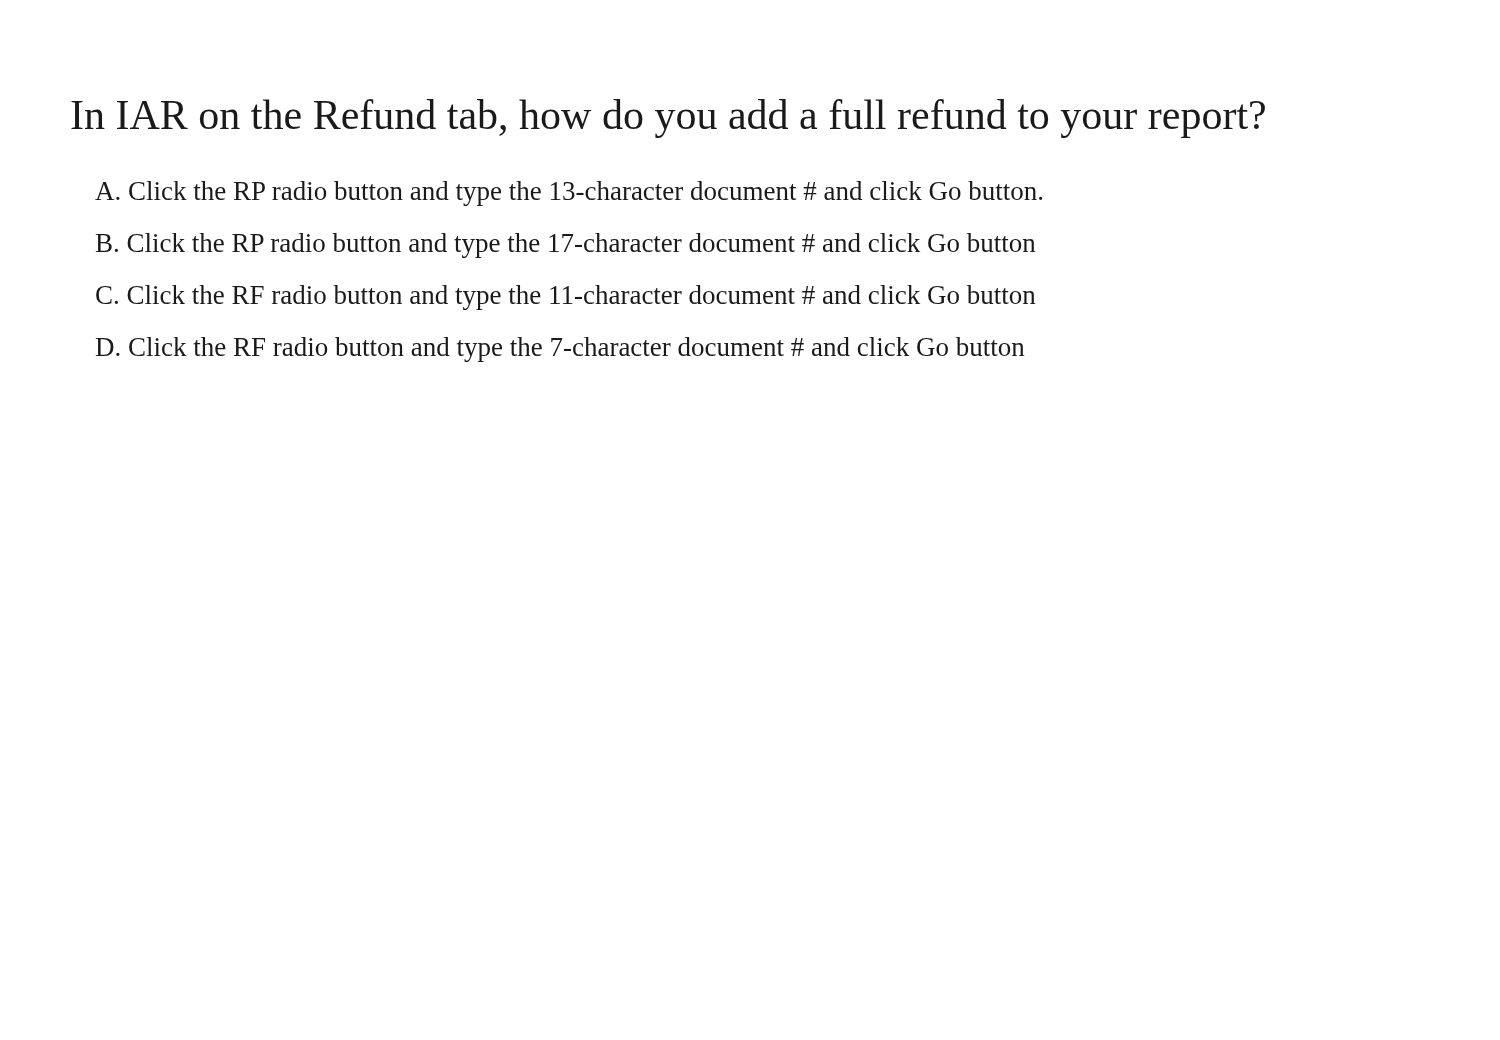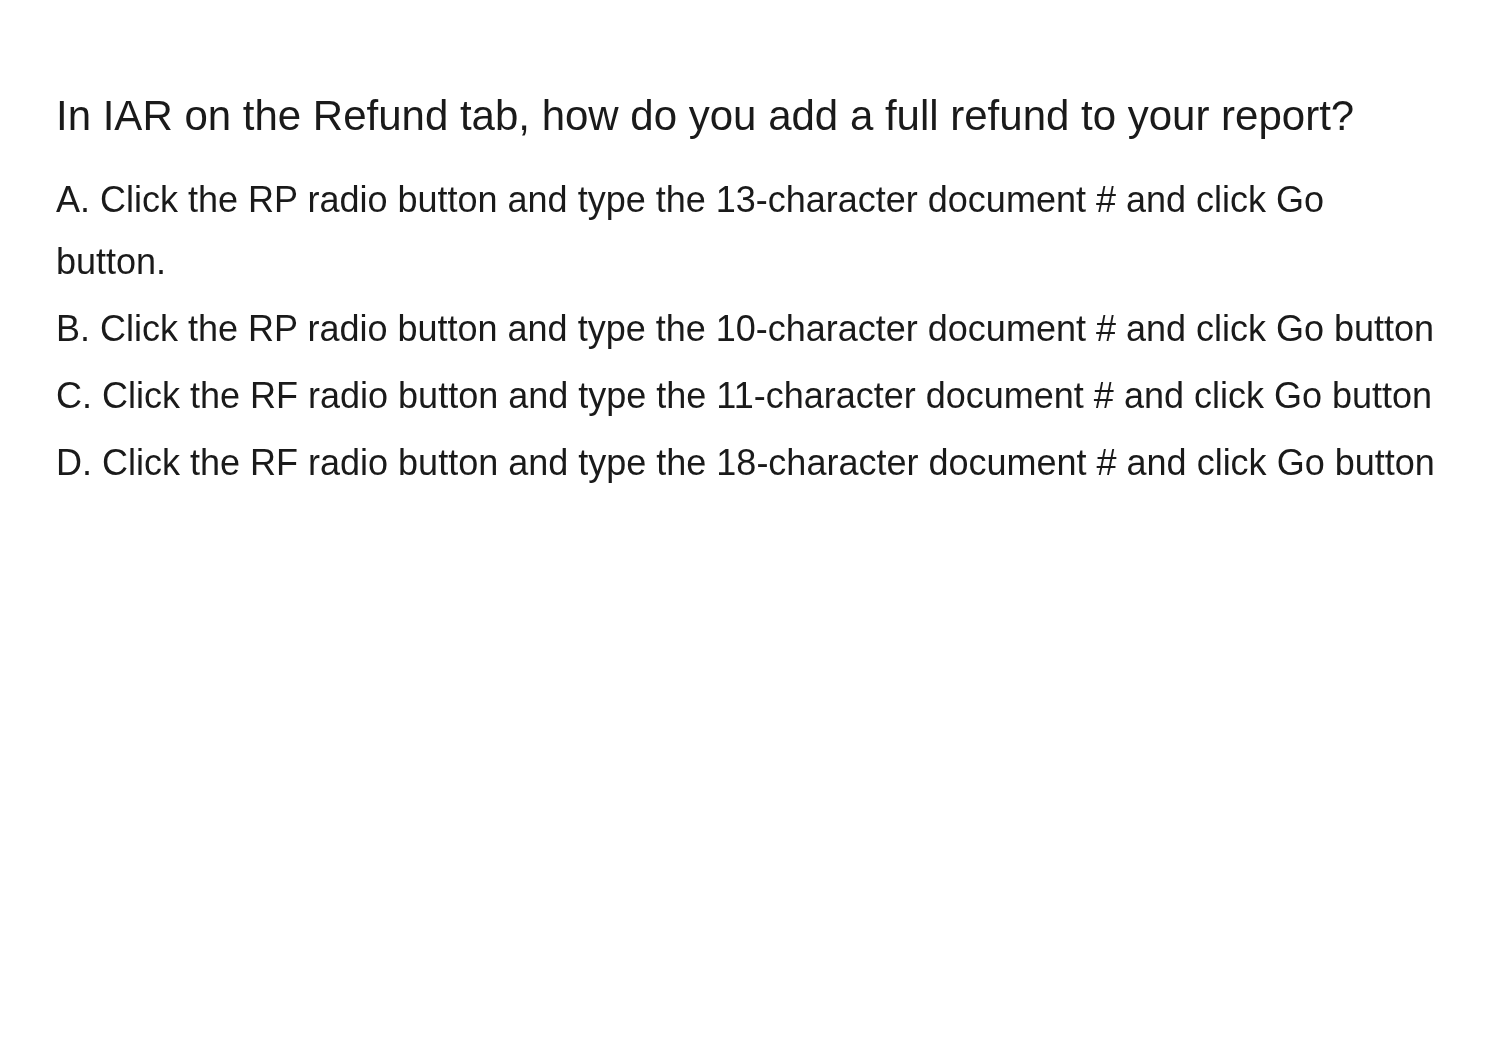--- a/index.html
+++ b/index.html
@@ -9,37 +9,39 @@
     }
     html, body {
       width: 1500px;
       height: 1040px;
       background: #ffffff;
       font-family: -apple-system, BlinkMacSystemFont, "Segoe UI", "Helvetica Neue", Arial, sans-serif;
       color: #1a1a1a;
       overflow: hidden;
     }
     .page {
-      padding: 80px 56px;
+      padding: 80px 70px;
+      font-family: Liberation Serif, serif;
     }
     .question {
       font-size: 42px;
       line-height: 1.7;
       margin-bottom: 18px;
       font-weight: 400;
     }
     .option {
-      font-size: 36px;
+      font-size: 27px;
       line-height: 1.7;
       margin-bottom: 6px;
       font-weight: 400;
+      margin-left: 25px;
     }
   </style>
 </head>
 <body>
 
 <div class="page">
   <p class="question">In IAR on the Refund tab, how do you add a full refund to your report?</p>
   <p class="option">A. Click the RP radio button and type the 13-character document # and click Go button.</p>
-  <p class="option">B. Click the RP radio button and type the 10-character document # and click Go button</p>
+  <p class="option">B. Click the RP radio button and type the 17-character document # and click Go button</p>
   <p class="option">C. Click the RF radio button and type the 11-character document # and click Go button</p>
-  <p class="option">D. Click the RF radio button and type the 18-character document # and click Go button</p>
+  <p class="option">D. Click the RF radio button and type the 7-character document # and click Go button</p>
 </div>
 
 </body></html>

